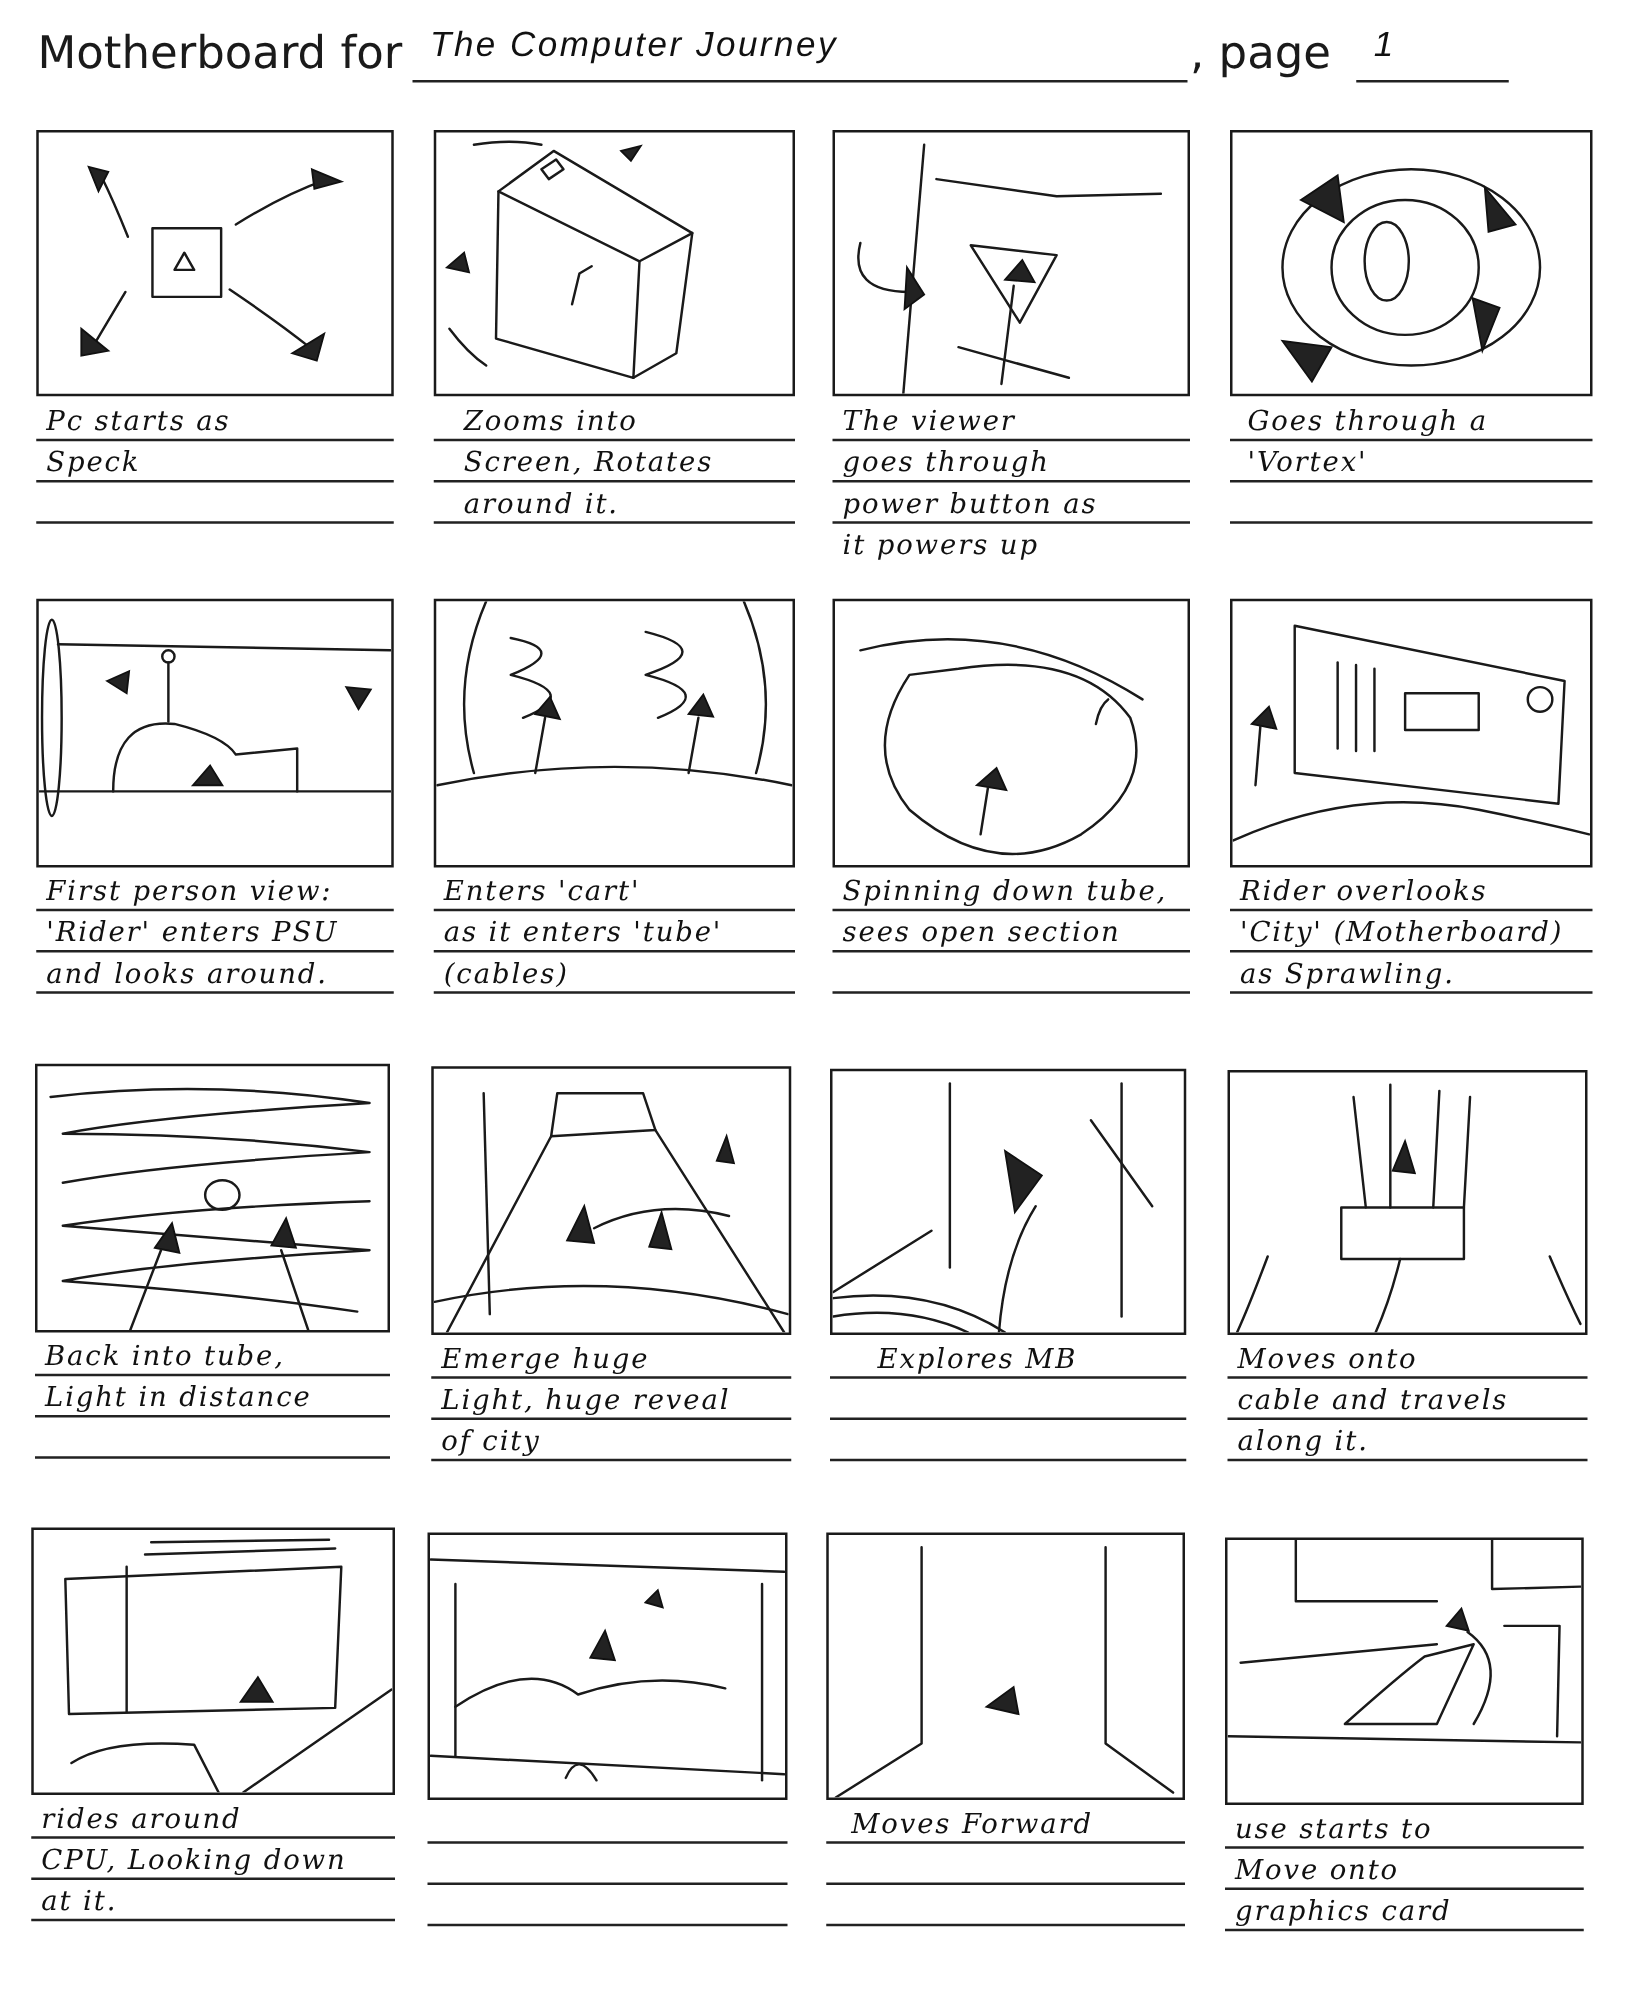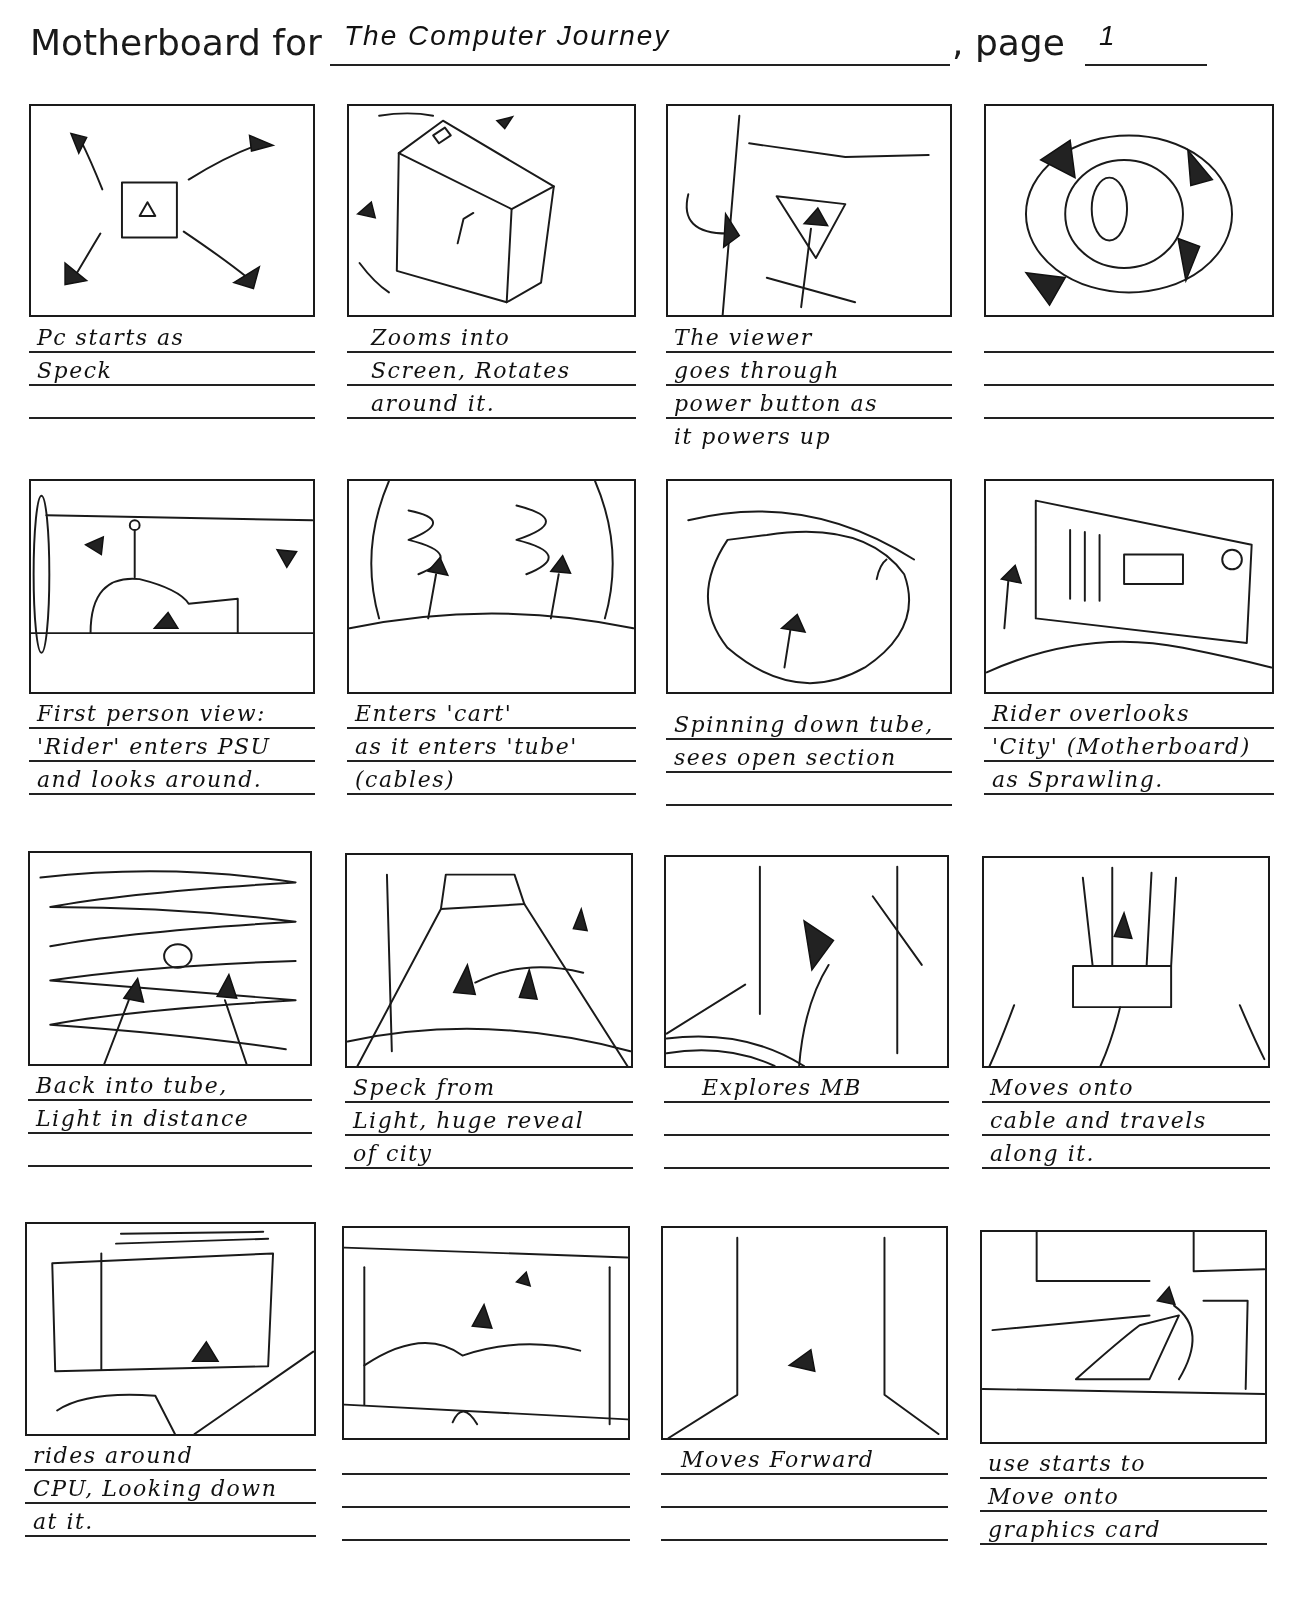--- a/index.html
+++ b/index.html
@@ -107,20 +107,22 @@
       <path class="tri" d="M55 55 l30 -20 l5 38 z"></path>
       <path class="tri" d="M205 45 l25 30 l-22 6 z"></path>
       <path class="tri" d="M195 135 l22 8 l-14 35 z"></path>
       <path class="tri" d="M40 170 l40 5 l-16 28 z"></path>
     </svg>
   </div>
   <div class="lines" style="left:984px; top:318px; width:290px; height:100px;">
     <div class="line" style="top:0;"></div>
       <div class="line" style="top:33px;"></div>
       <div class="line" style="top:66px;"></div>
+    <div class="caption" style="top:3px; left:14px;">Goes through a
+'Vortex'</div>
   </div>
 </div>
 
 <div class="panel">
   <div class="frame" style="left:29px; top:479px; width:286px; height:215px;">
     <svg viewBox="0 0 286 215">
       <ellipse class="sk" cx="10" cy="95" rx="8" ry="80"></ellipse>
       <path class="sk" d="M0 155 L286 155"></path>
       <path class="sk" d="M60 155 Q60 95 110 100 Q150 110 160 125 L210 120 L210 155"></path>
       <circle class="sk" cx="105" cy="45" r="5"></circle>
@@ -168,21 +170,21 @@
 <div class="panel">
   <div class="frame" style="left:666px; top:479px; width:286px; height:215px;">
     <svg viewBox="0 0 286 215">
       <path class="sk" d="M20 40 Q140 10 250 80"></path>
       <path class="sk" d="M60 60 Q20 120 60 170 Q130 230 200 190 Q260 150 240 95 Q200 40 100 55 Z"></path>
       <path class="tri" d="M115 150 l16 -14 l8 18 z"></path>
       <path class="sk" d="M124 152 L118 190"></path>
       <path class="sk" d="M212 100 Q215 85 222 80"></path>
     </svg>
   </div>
-  <div class="lines" style="left:666px; top:694px; width:286px; height:100px;margin-top:11px;">
+  <div class="lines" style="left:666px; top:694px; width:286px; height:100px;">
     <div class="line" style="top:0;"></div>
       <div class="line" style="top:33px;"></div>
       <div class="line" style="top:66px;"></div>
     <div class="caption" style="top:3px;">Spinning down tube,
 sees open section</div>
   </div>
 </div>
 
 <div class="panel">
   <div class="frame" style="left:984px; top:479px; width:290px; height:215px;">
@@ -240,21 +242,21 @@
       <path class="tri" d="M175 145 l10 -28 l8 30 z"></path>
       <path class="tri" d="M230 75 l8 -20 l6 22 z"></path>
       <path class="sk" d="M0 190 Q140 160 288 200"></path>
       <path class="sk" d="M130 130 Q180 105 240 120"></path>
     </svg>
   </div>
   <div class="lines" style="left:345px; top:1068px; width:288px; height:100px;">
     <div class="line" style="top:0;"></div>
       <div class="line" style="top:33px;"></div>
       <div class="line" style="top:66px;"></div>
-    <div class="caption" style="top:3px;">Speck from
+    <div class="caption" style="top:3px;">Emerge huge
 Light, huge reveal
 of city</div>
   </div>
 </div>
 
 <div class="panel">
   <div class="frame" style="left:664px; top:855px; width:285px; height:213px;">
     <svg viewBox="0 0 285 213">
       <path class="sk" d="M95 10 L95 160"></path>
         <path class="sk" d="M235 10 L235 200"></path>

